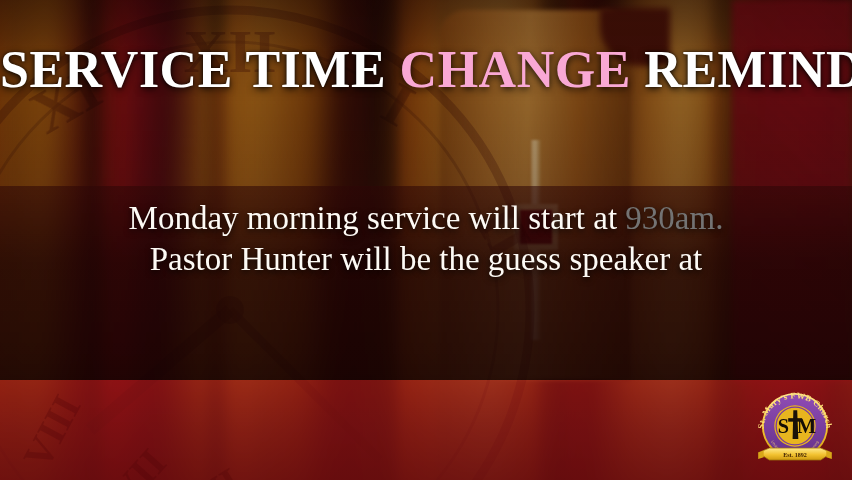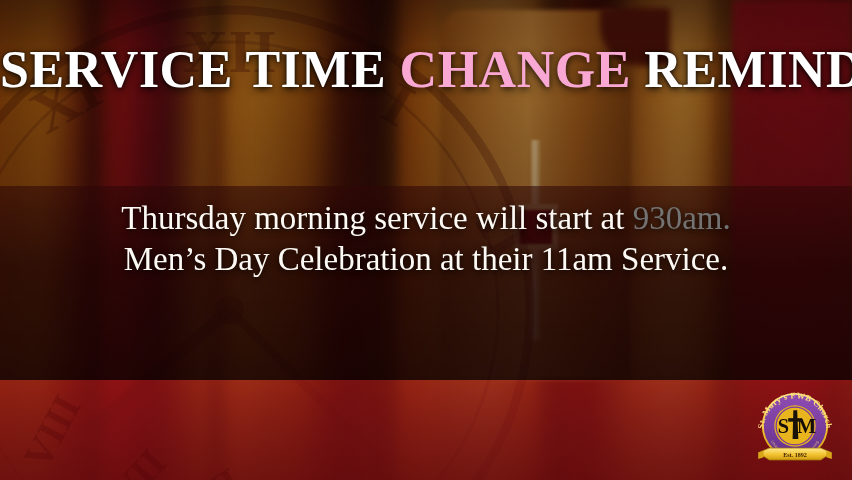--- a/index.html
+++ b/index.html
@@ -209,22 +209,22 @@
       <span class="num n1">VIII</span>
       <span class="num n2">VII</span>
       <span class="num n3">VI</span>
       <span class="num n4">IV</span>
     </div>
   </div>
 
   <h1 class="title"><span>SERVICE TIME </span><span class="hl">CHANGE</span><span> REMINDER</span></h1>
 
   <div class="body-text">
-    <span class="line"><span>Thursday morning service will start at </span><span class="hl">930am.</span></span>
-    <span class="line">Men’s Day Celebration at their 11am Service.</span>
+    <span class="line"><span>Monday morning service will start at </span><span class="hl">930am.</span></span>
+    <span class="line">Pastor Hunter will be the guess speaker at</span>
   </div>
 
   <div class="logo">
     <svg viewBox="0 0 100 100" xmlns="http://www.w3.org/2000/svg">
       <defs>
         <path id="arcTop" d="M 16,54 A 34,34 0 0 1 84,54" fill="none"></path>
         <path id="arcBot" d="M 21,54 A 29,29 0 0 0 79,54" fill="none"></path>
         <linearGradient id="goldGrad" x1="0" y1="0" x2="0" y2="1">
           <stop offset="0%" stop-color="#ffe僅"></stop>
           <stop offset="0%" stop-color="#ffe98a"></stop>

